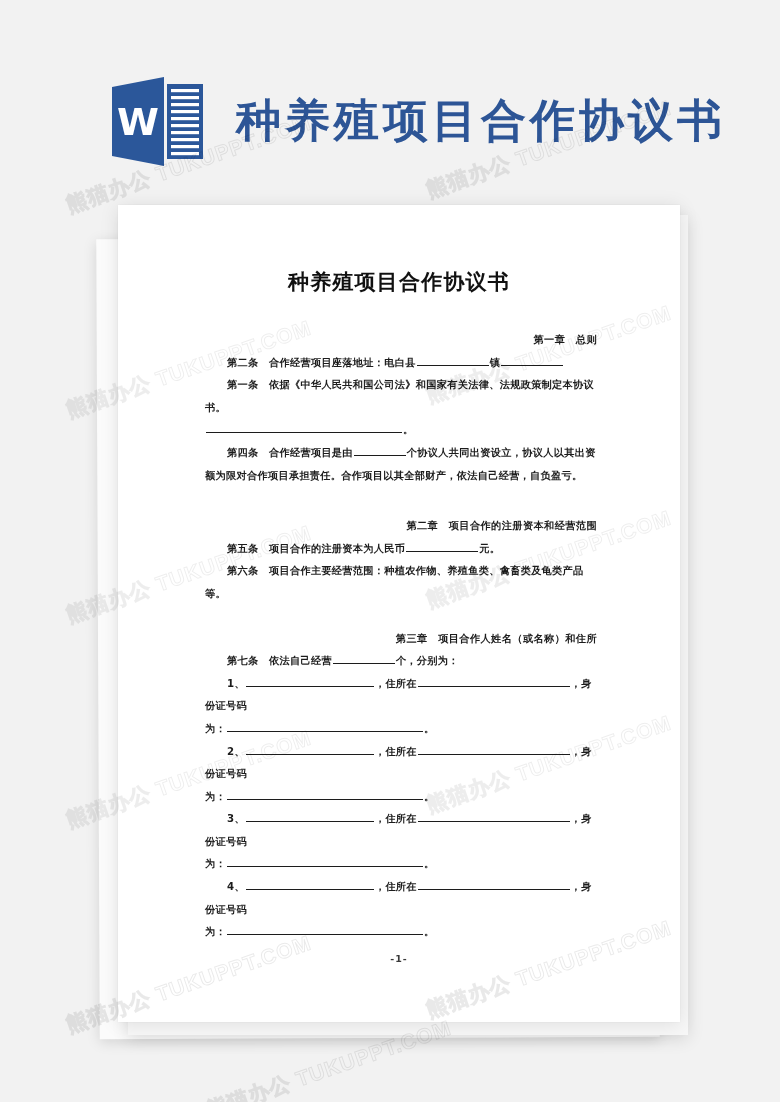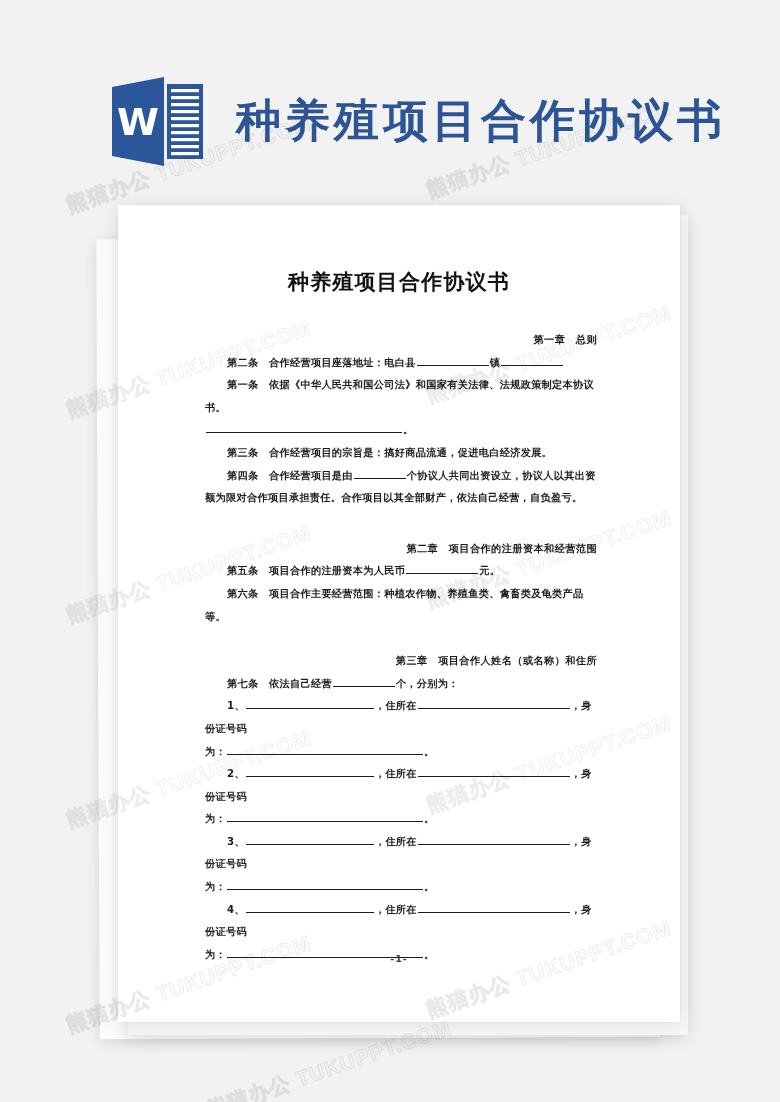--- a/index.html
+++ b/index.html
@@ -201,21 +201,20 @@
 
       <div class="content">
 
         <p class="chapter">第一章　总则</p>
 
         <p class="para"><span>第二条　合作经营项目座落地址：电白县</span><span class="blank b-l"></span><span>镇</span><span class="blank b-m"></span></p>
 
         <p class="para">第一条　依据《中华人民共和国公司法》和国家有关法律、法规政策制定本协议书。</p>
         <p class="para noind"><span class="blank b-full"></span><span>。</span></p>
 
-        <p class="para">第三条　合作经营项目的宗旨是：搞好商品流通，促进电白经济发展。</p>
 
         <p class="para"><span>第四条　合作经营项目是由</span><span class="blank b-s"></span><span>个协议人共同出资设立，协议人以其出资额为限对合作项目承担责任。合作项目以其全部财产，依法自己经营，自负盈亏。</span></p>
 
         <p class="chapter sp-top">第二章　项目合作的注册资本和经营范围</p>
 
         <p class="para"><span>第五条　项目合作的注册资本为人民币</span><span class="blank b-l"></span><span>元。</span></p>
 
         <p class="para">第六条　项目合作主要经营范围：种植农作物、养殖鱼类、禽畜类及龟类产品等。</p>
 
         <p class="chapter sp-top2">第三章　项目合作人姓名（或名称）和住所</p>

